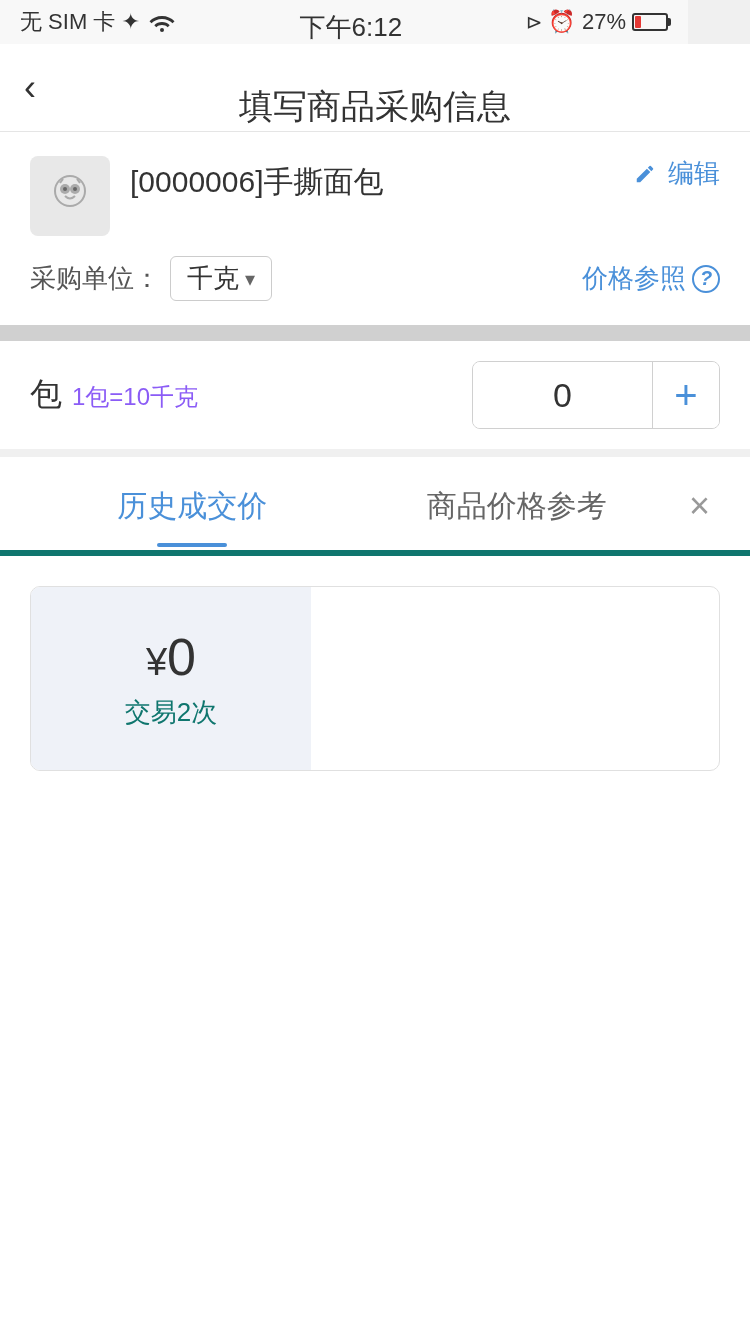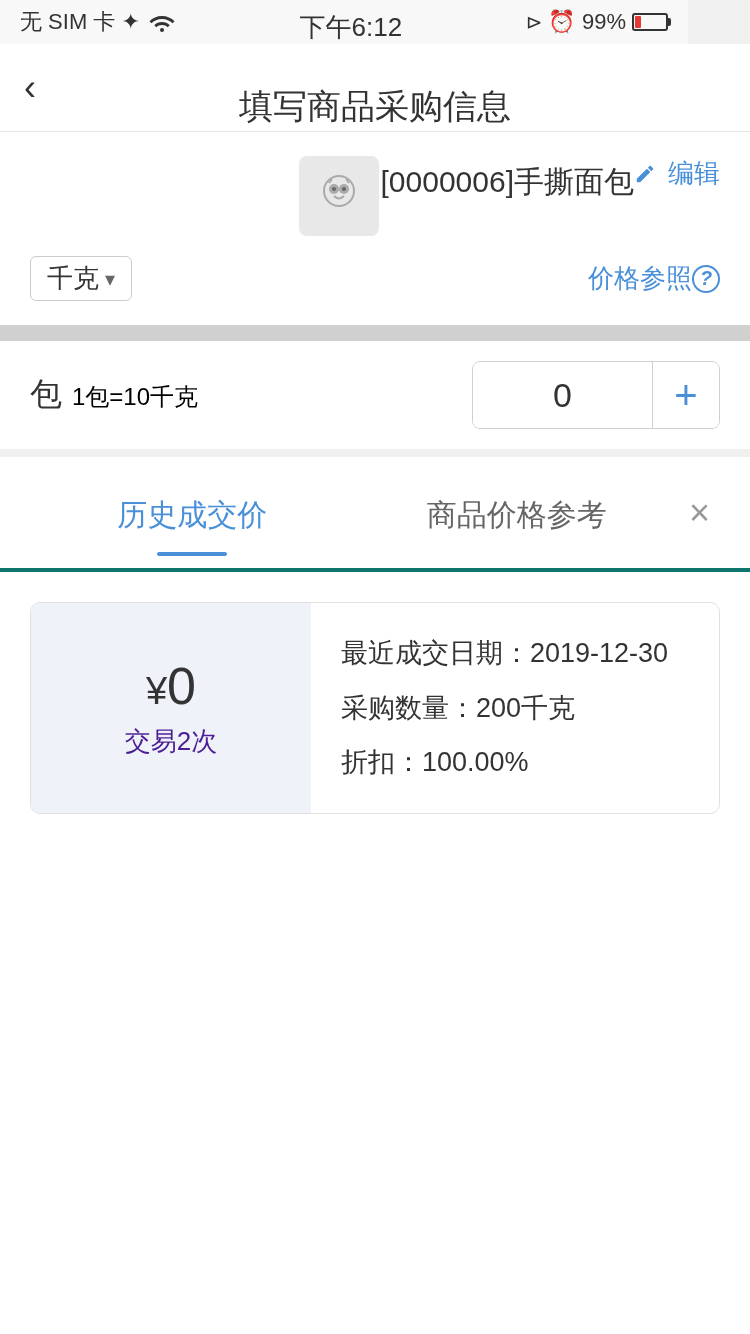--- a/index.html
+++ b/index.html
@@ -108,23 +108,22 @@
       margin: 0;
     }
     .product-top {
       display: flex;
       align-items: flex-start;
       justify-content: space-between;
     }
     .product-info {
       display: flex;
       align-items: flex-start;
-      gap: 2px;
+      gap: 20px;
       flex: 1;
-      justify-content: flex-end;
     }
     .product-icon {
       width: 80px;
       height: 80px;
       background: #e8e8e8;
       border-radius: 8px;
       display: flex;
       align-items: center;
       justify-content: center;
       flex-shrink: 0;
@@ -171,20 +170,21 @@
     }
     .unit-dropdown-arrow {
       font-size: 20px;
       color: #666;
     }
     .price-ref-link {
       font-size: 26px;
       color: #4a90d9;
       display: flex;
       align-items: center;
+      gap: 6px;
       cursor: pointer;
     }
     .price-ref-icon {
       width: 28px;
       height: 28px;
       border: 2px solid #4a90d9;
       border-radius: 50%;
       display: flex;
       align-items: center;
       justify-content: center;
@@ -214,21 +214,21 @@
       align-items: baseline;
       gap: 10px;
     }
     .quantity-unit {
       font-size: 32px;
       color: #333;
       font-weight: 500;
     }
     .quantity-sub {
       font-size: 24px;
-      color: #000000;
+      color: #8b5cf6;
     }
     .quantity-controls {
       display: flex;
       align-items: center;
       border: 1px solid #d0d0d0;
       border-radius: 8px;
       overflow: hidden;
     }
     .quantity-input {
       width: 180px;
@@ -254,24 +254,24 @@
       justify-content: center;
     }
 
     
     .tabs-panel {
       background: #fff;
       margin-top: 8px;
     }
     .tabs-header {
       display: flex;
-      align-items: center;
-      border-bottom: 4px solid #0f766e;
+      align-items: flex-end;
+      border-bottom: 6px solid #0f766e;
       position: relative;
-      padding: 12px 30px;
+      padding: 3px 30px;
     }
     .tab-item {
       flex: 1;
       text-align: center;
       padding: 26px 0 20px;
       font-size: 30px;
       color: #666;
       cursor: pointer;
       position: relative;
     }
@@ -320,21 +320,21 @@
     .price-amount {
       font-size: 52px;
       color: #333;
       font-weight: 500;
     }
     .price-amount .yen {
       font-size: 38px;
     }
     .price-trades {
       font-size: 26px;
-      color: #4c1d95;
+      color: #0f766e;
       margin-top: 8px;
     }
     .price-right {
       flex: 1;
       padding: 30px 30px;
       display: flex;
       flex-direction: column;
       gap: 14px;
       justify-content: center;
     }
@@ -360,21 +360,21 @@
     <svg width="28" height="20" viewBox="0 0 28 20">
       <path d="M14 4C9 4 4.5 6 1.5 9.3L3.5 11.3C5.9 8.7 9.8 7 14 7s8.1 1.7 10.5 4.3l2-2C23.5 6 18.9 4 14 4z" fill="#333"></path>
       <path d="M14 10c-3 0-5.7 1.2-7.7 3.2l2 2C9.7 13.7 11.7 13 14 13s4.3.7 5.7 2.2l2-2C19.7 11.2 17 10 14 10z" fill="#333"></path>
       <circle cx="14" cy="18" r="2" fill="#333"></circle>
     </svg>
   </div>
   <div class="status-center">下午6:12</div>
   <div class="status-right">
     <span style="font-size:20px;">⊳</span>
     <span>⏰</span>
-    <span>99%</span>
+    <span>27%</span>
     <div class="battery">
       <div class="battery-body">
         <div class="battery-fill"></div>
       </div>
     </div>
   </div>
 </div>
 
 <div class="nav-bar">
   <span class="nav-back">‹</span>
@@ -402,20 +402,21 @@
     <span class="edit-link">
       <svg width="22" height="22" viewBox="0 0 24 24">
         <path d="M3 17.25V21h3.75L17.81 9.94l-3.75-3.75L3 17.25zM20.71 7.04a1 1 0 0 0 0-1.41l-2.34-2.34a1 1 0 0 0-1.41 0l-1.83 1.83 3.75 3.75 1.83-1.83z" fill="#4a90d9"></path>
       </svg>
       <span>编辑</span>
     </span>
   </div>
 
   <div class="purchase-unit-row">
     <div class="purchase-unit-left">
+      <span>采购单位：</span>
       <div class="unit-dropdown">
         <span>千克</span>
         <span class="unit-dropdown-arrow">▾</span>
       </div>
     </div>
     <div class="price-ref-link">
       <span>价格参照</span>
       <div class="price-ref-icon">?</div>
     </div>
   </div>
@@ -446,28 +447,17 @@
   </div>
 
   <div class="history-content">
     <div class="price-card">
       <div class="price-left">
         <span class="price-amount">
           <span class="yen">¥</span><span>0</span>
         </span>
         <span class="price-trades">交易2次</span>
       </div>
-      <div class="price-right">
-        <div class="price-detail-item">
-          <span>最近成交日期：</span><span>2019-12-30</span>
-        </div>
-        <div class="price-detail-item">
-          <span>采购数量：</span><span>200千克</span>
-        </div>
-        <div class="price-detail-item">
-          <span>折扣：</span><span>100.00%</span>
-        </div>
-      </div>
     </div>
   </div>
 </div>
 
 <div class="white-area"></div>
 
 </body></html>

